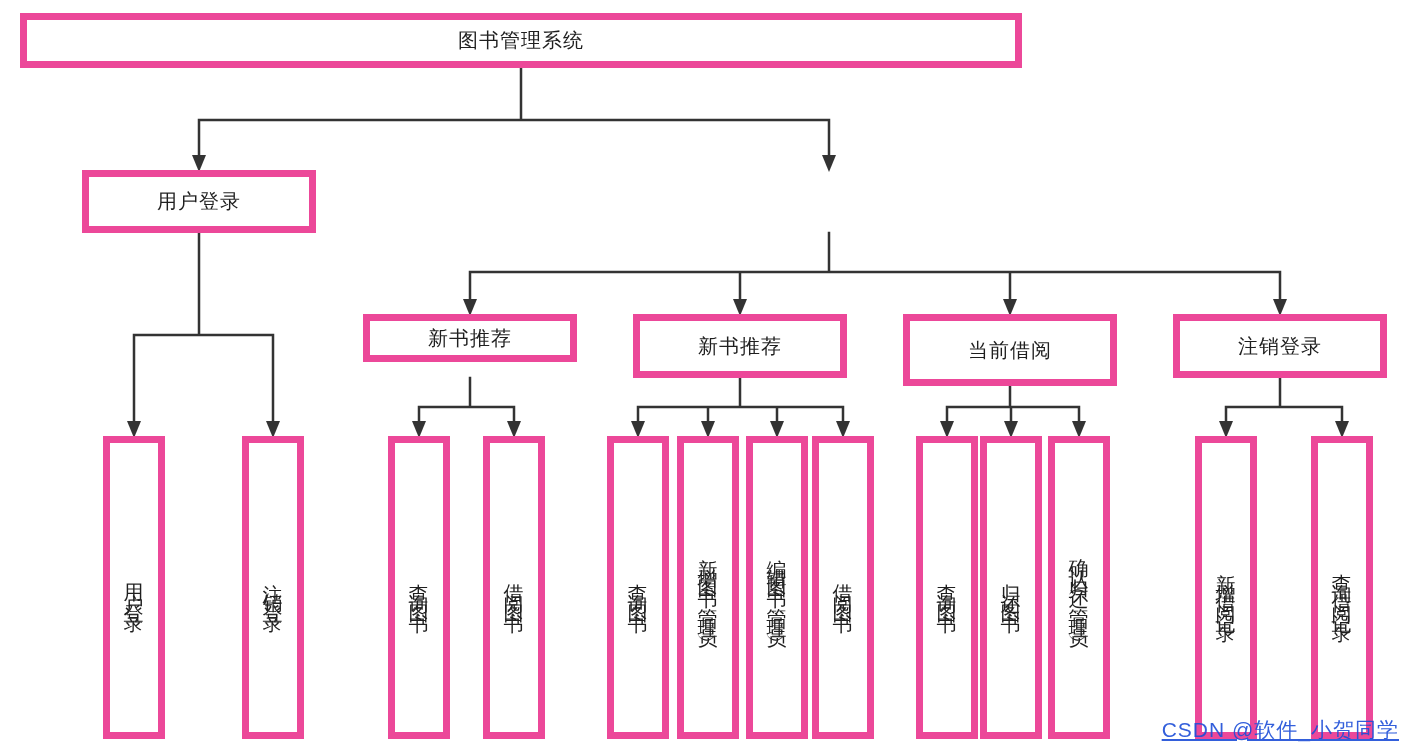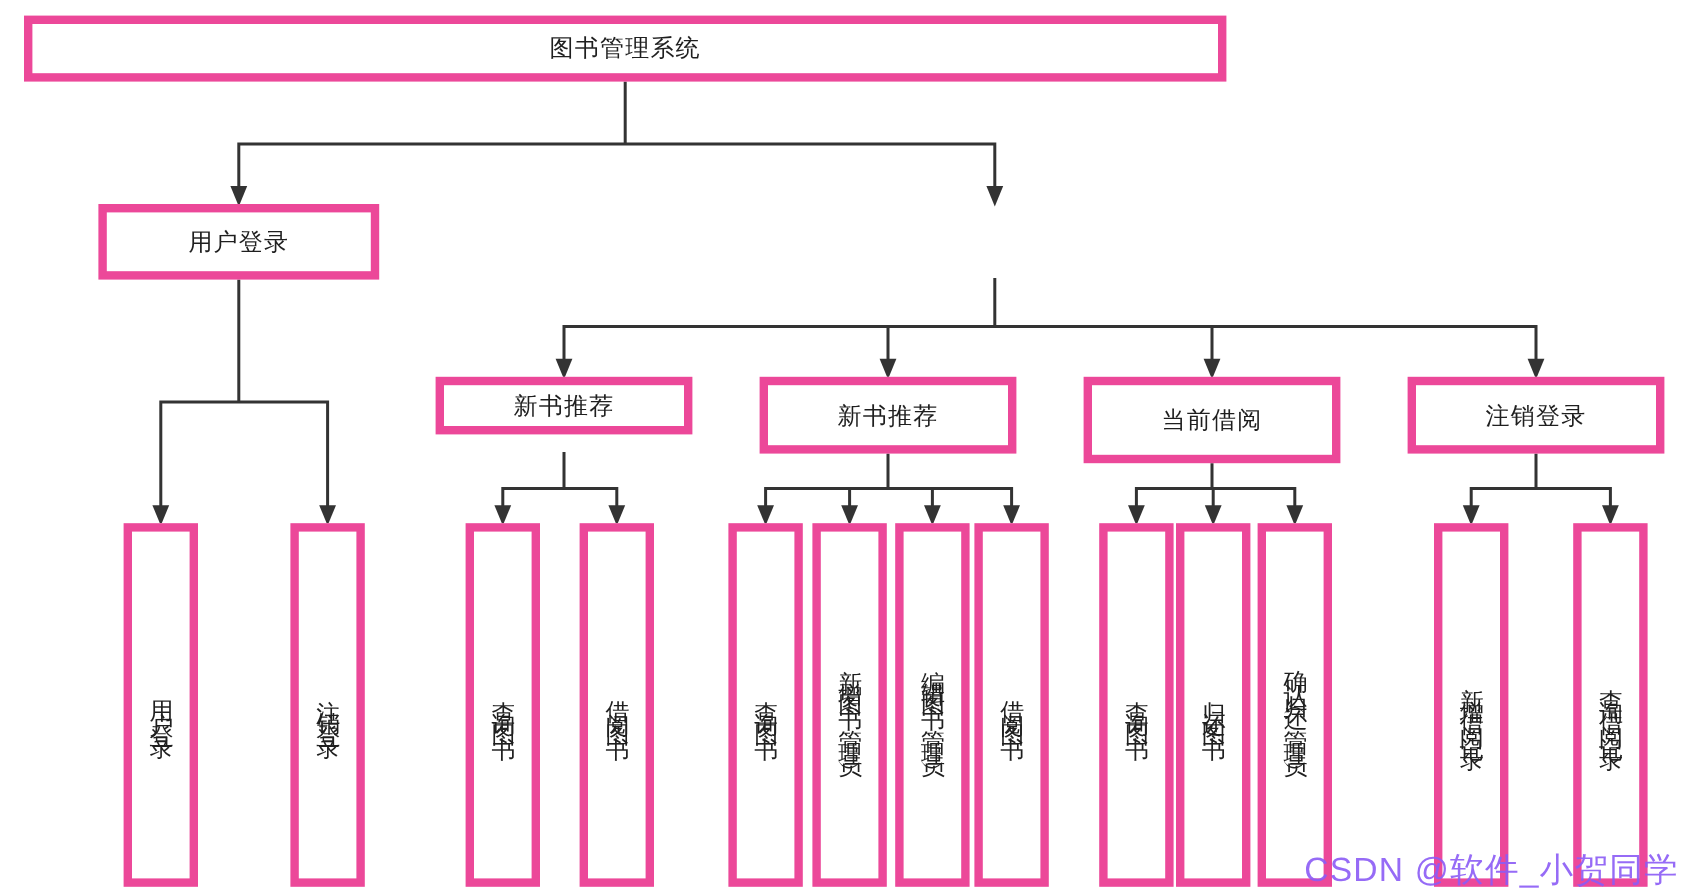--- a/index.html
+++ b/index.html
@@ -39,26 +39,27 @@
     text-orientation: mixed;
     font-size: 20px;
     line-height: 1;
     letter-spacing: 10px;
     white-space: nowrap;
   }
   #watermark {
     position: absolute;
     right: 6px;
     bottom: 3px;
-    font-size: 28px;
-    color: #8b5cf6;
+    font-size: 21px;
+    color: #1d4ed8;
     opacity: 0.9;
     letter-spacing: 1px;
     white-space: nowrap;
     z-index: 5;
+    text-decoration: underline;
   }
 </style>
 </head>
 <body>
 
 <div id="canvas">
 
   <svg class="wires" width="1405" height="747" viewBox="0 0 1405 747">
     <g stroke="#333333" stroke-width="2.5" fill="none" stroke-linecap="square">
 

